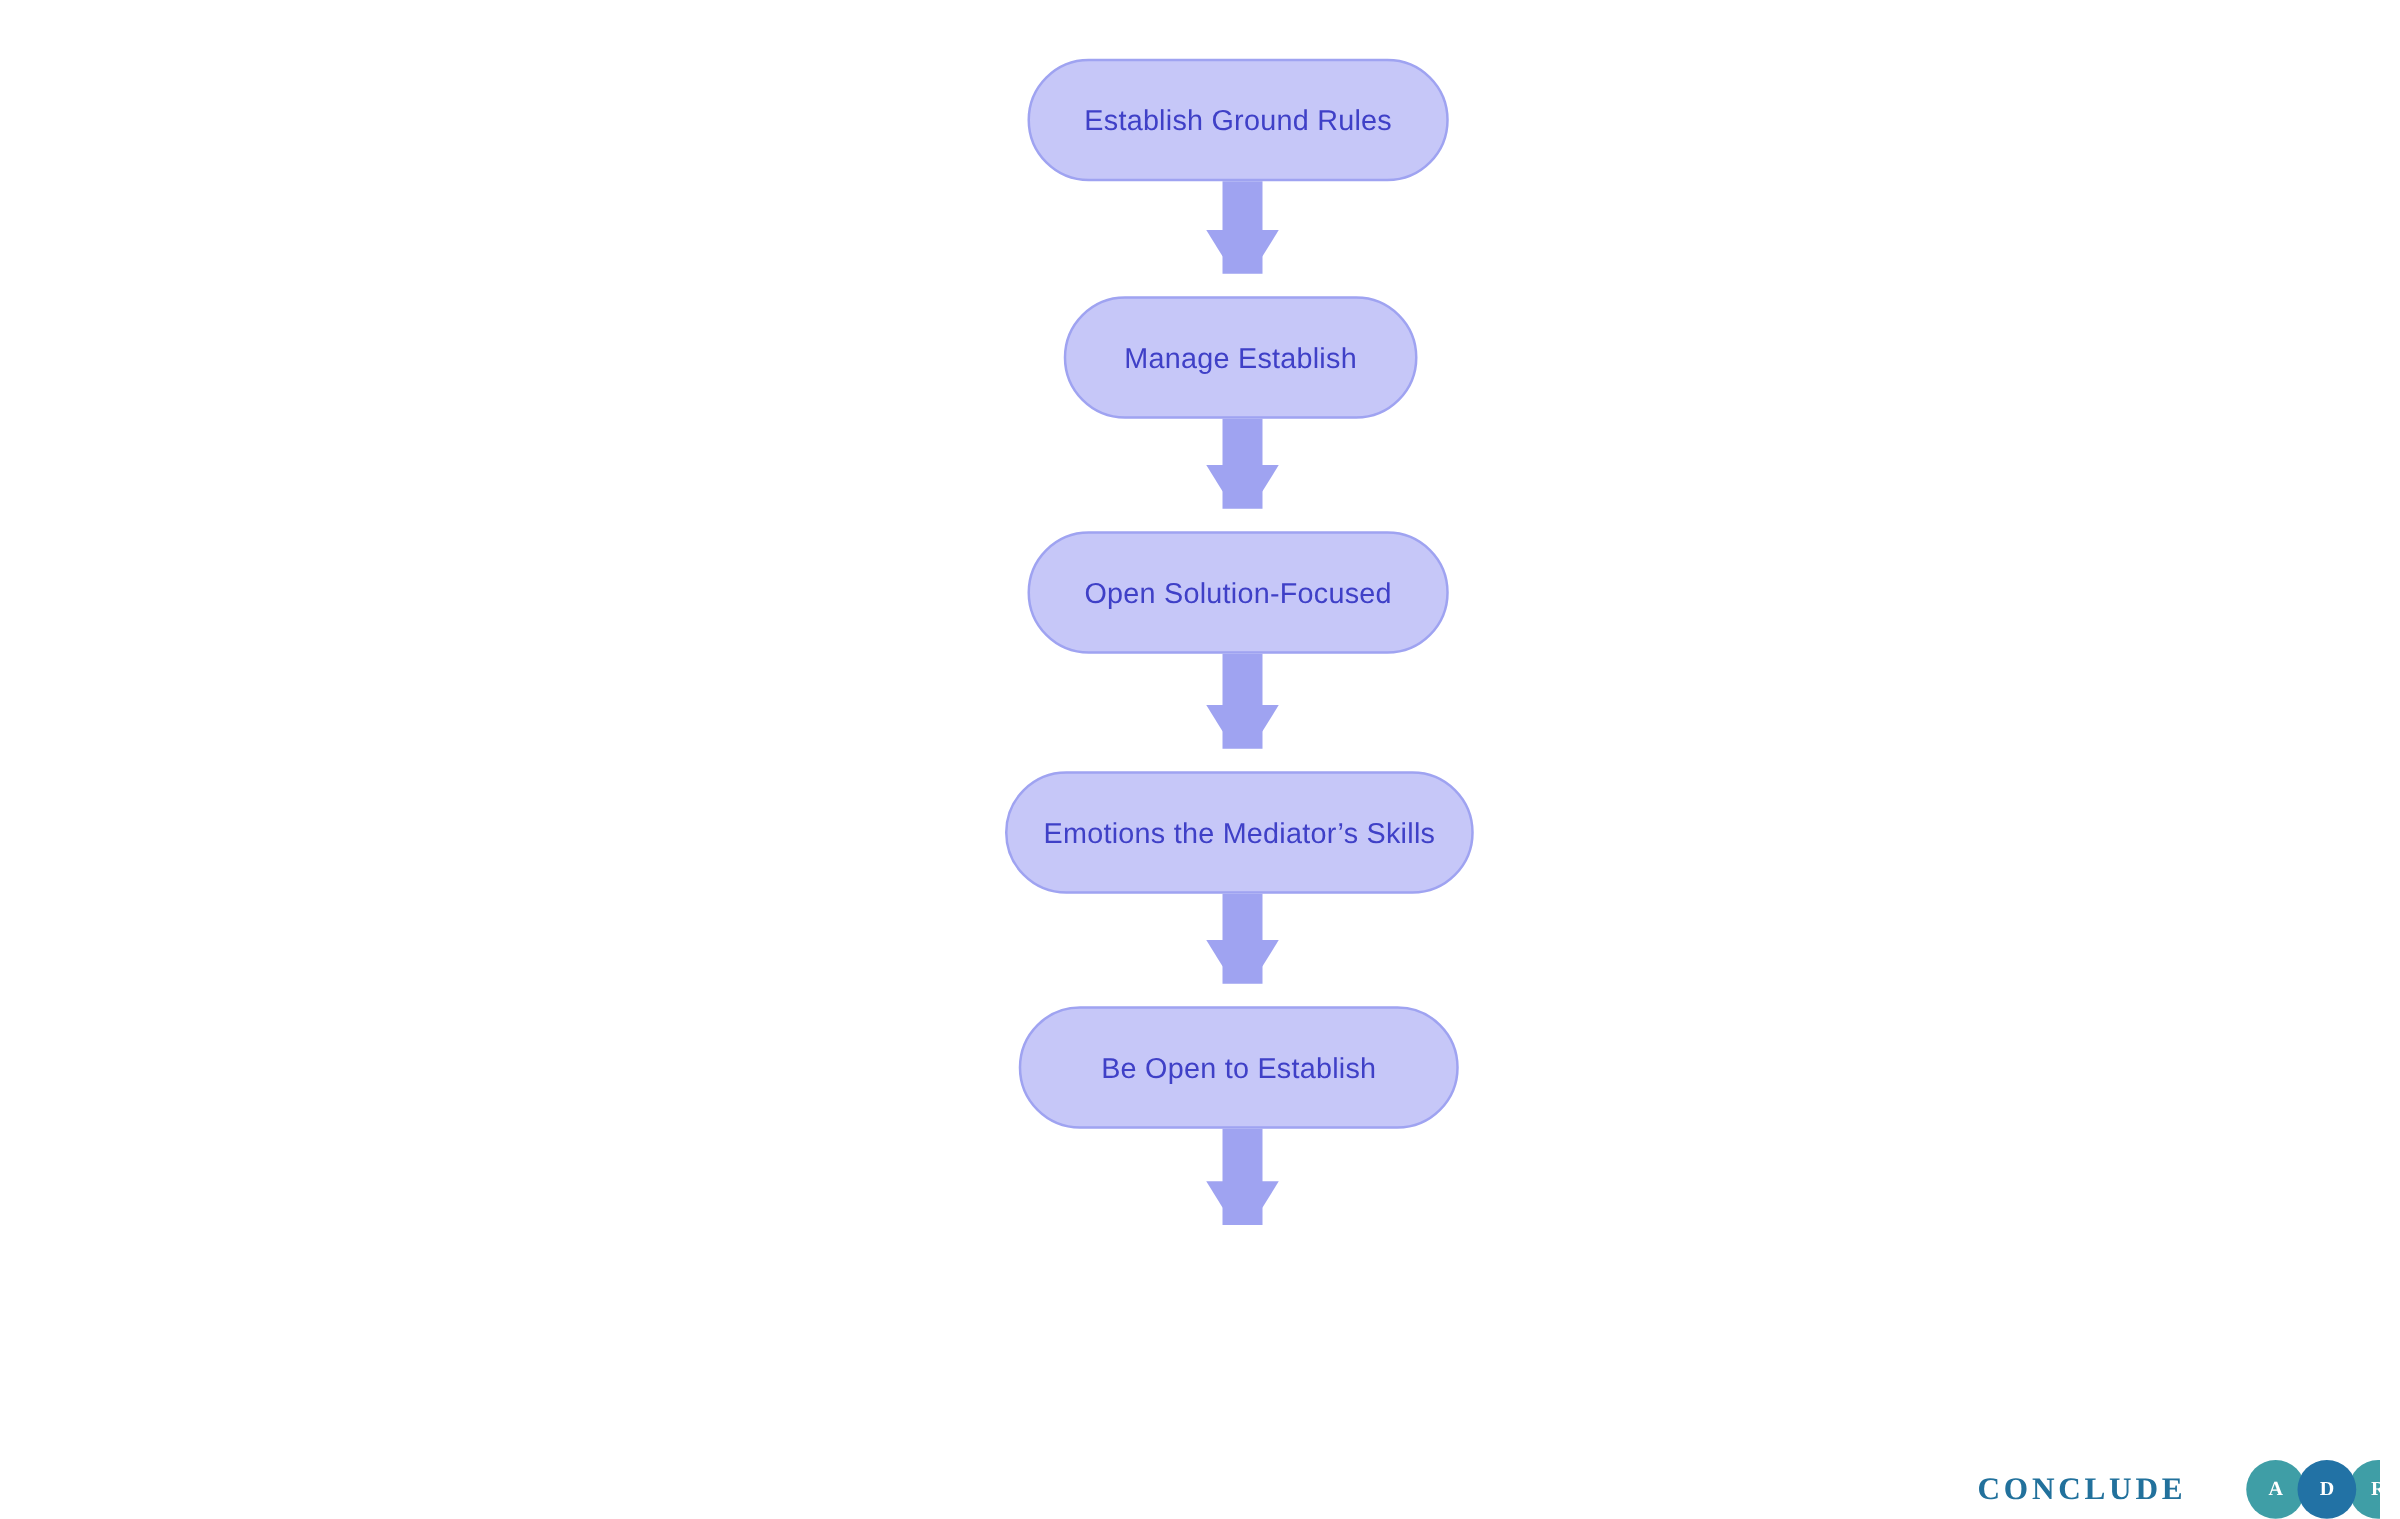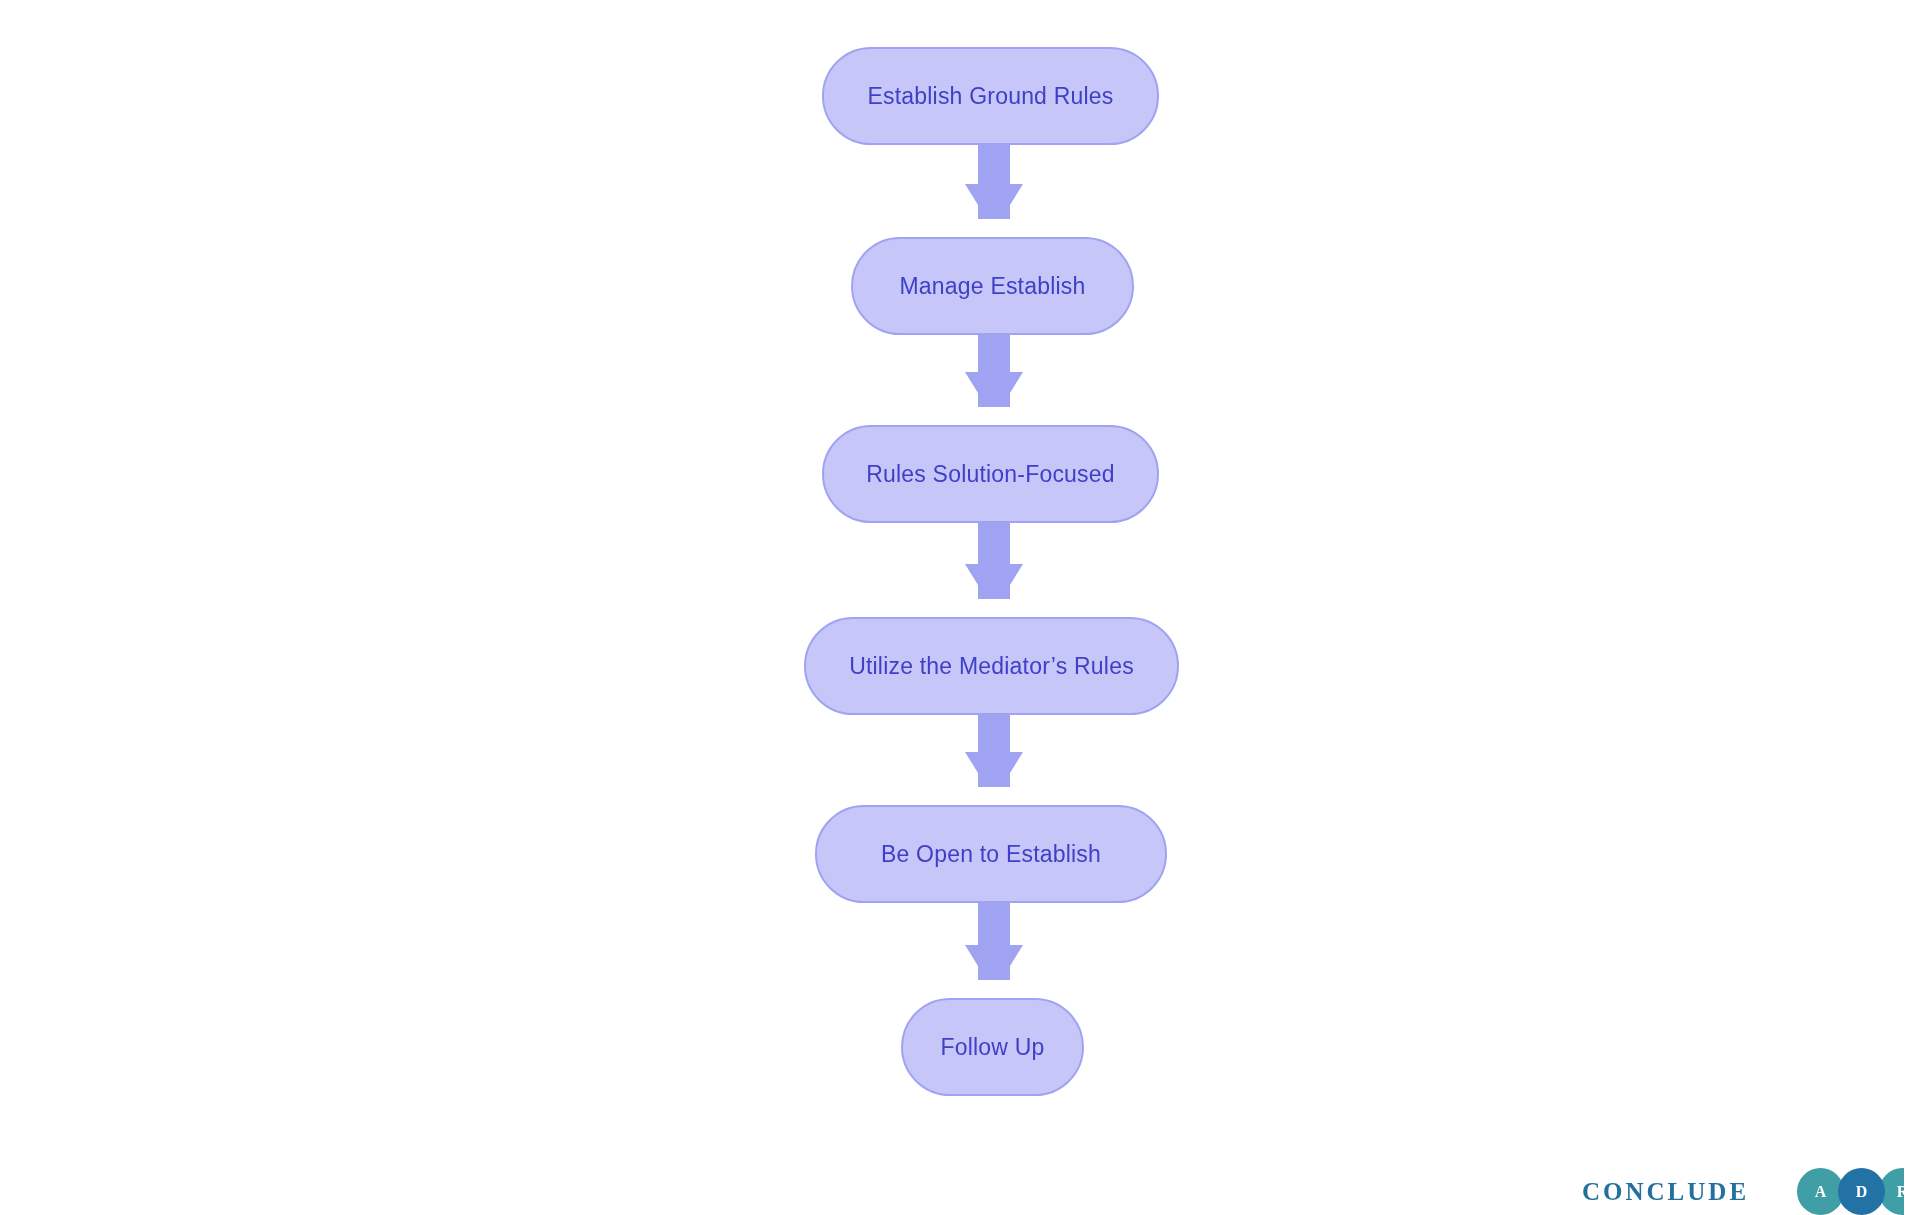--- a/index.html
+++ b/index.html
@@ -118,49 +118,46 @@
   <div class="node node-1">
     <span class="node-label">Manage Establish</span>
   </div>
 
   <div class="arrow arrow-1">
     <div class="shaft"></div>
     <div class="head"></div>
   </div>
 
   <div class="node node-2">
-    <span class="node-label">Rules Solution-Focused</span>
+    <span class="node-label">Open Solution-Focused</span>
   </div>
 
   <div class="arrow arrow-2">
     <div class="shaft"></div>
     <div class="head"></div>
   </div>
 
   <div class="node node-3">
-    <span class="node-label">Utilize the Mediator’s Rules</span>
+    <span class="node-label">Emotions the Mediator’s Skills</span>
   </div>
 
   <div class="arrow arrow-3">
     <div class="shaft"></div>
     <div class="head"></div>
   </div>
 
   <div class="node node-4">
     <span class="node-label">Be Open to Establish</span>
   </div>
 
   <div class="arrow arrow-4">
     <div class="shaft"></div>
     <div class="head"></div>
   </div>
 
-  <div class="node node-5">
-    <span class="node-label">Follow Up</span>
-  </div>
 
   <div class="logo">
     <span class="wordmark">CONCLUDE</span>
     <span class="badges">
       <span class="badge badge-a">A</span>
       <span class="badge badge-d">D</span>
       <span class="badge badge-r">R</span>
     </span>
   </div>
 

